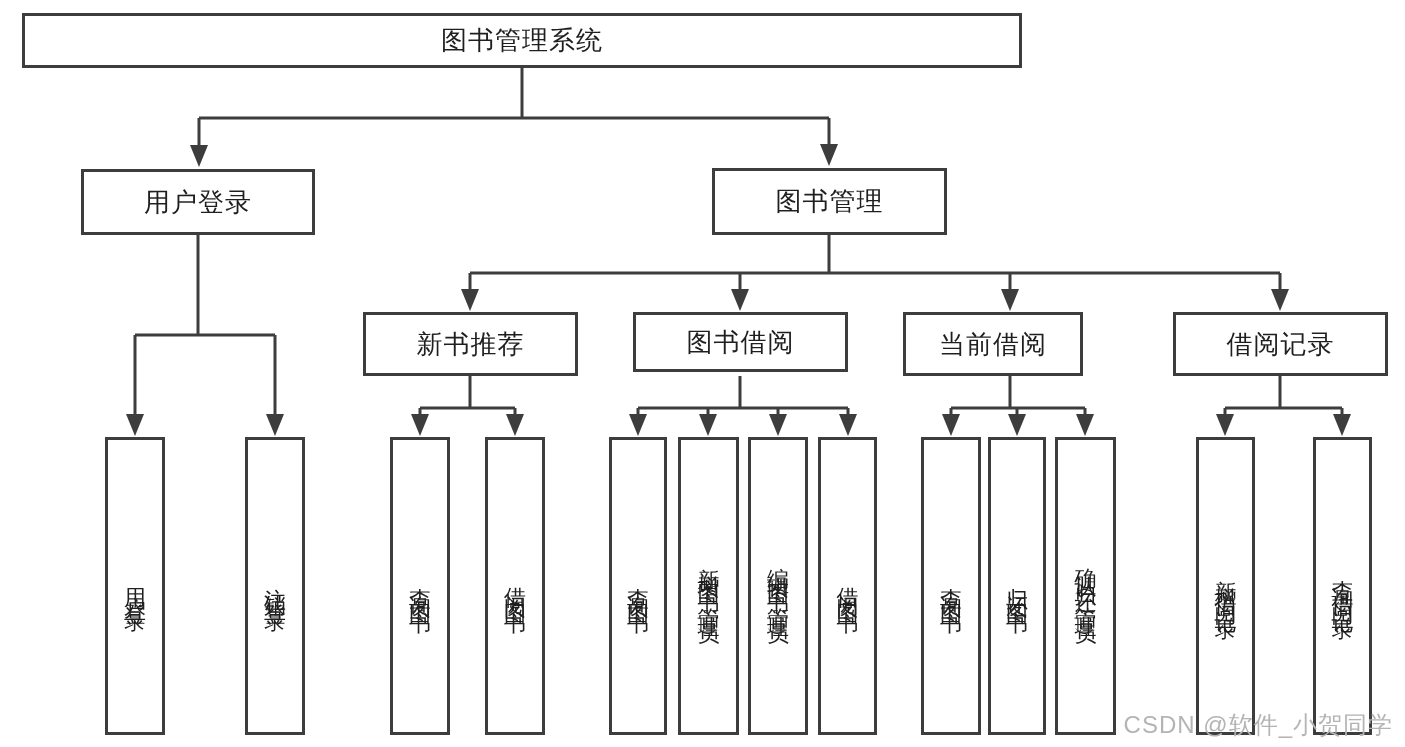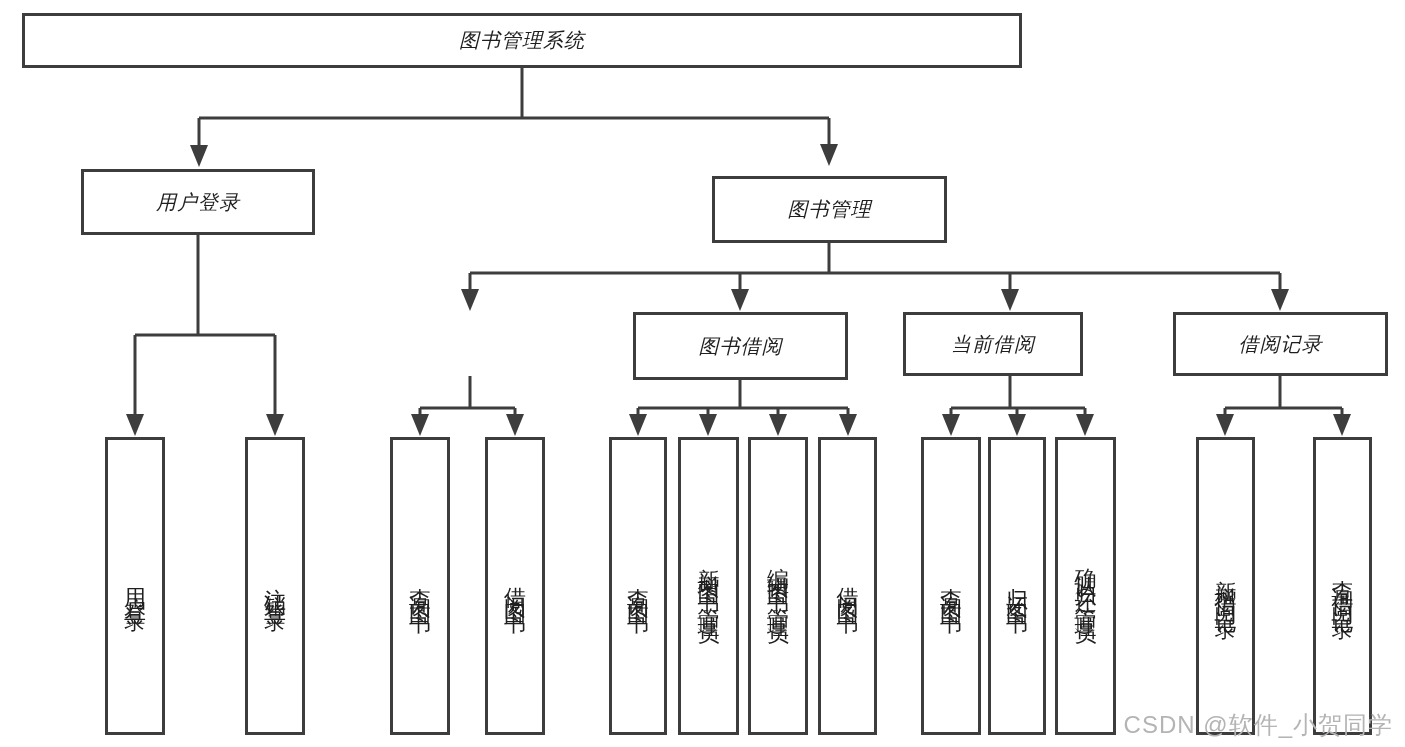--- a/index.html
+++ b/index.html
@@ -19,24 +19,23 @@
   }
   .connectors{position:absolute;left:0;top:0;width:1405px;height:747px;}
   .connectors path,.connectors line{stroke:var(--line);stroke-width:3;fill:none;}
   .connectors polygon{fill:var(--line);stroke:none;}
   .node{
     position:absolute;
     box-sizing:border-box;
     border:3px solid var(--line);
     background:var(--background);
     display:flex;align-items:center;justify-content:center;
-    font-size:20px;
+    font-size:26px;
     letter-spacing:1px;
     white-space:nowrap;
-    font-style:italic;
   }
   .leaf{
     position:absolute;
     box-sizing:border-box;
     border:3px solid var(--line);
     background:var(--background);
     display:flex;align-items:center;justify-content:center;
   }
   .vtext{
     writing-mode:vertical-rl;
@@ -134,25 +133,28 @@
     </g>
   </svg>
 
   <div class="node" style="left:22px;top:13px;width:1000px;height:55px">
     <span>图书管理系统</span>
   </div>
 
   <div class="node" style="left:81px;top:169px;width:234px;height:66px">
     <span>用户登录</span>
   </div>
-  <div class="node" style="left:712px;top:176px;width:235px;height:67px">
+  <div class="node" style="left:712px;top:168px;width:235px;height:67px">
     <span>图书管理</span>
   </div>
 
-  <div class="node" style="left:633px;top:312px;width:215px;height:68px">
+  <div class="node" style="left:363px;top:312px;width:215px;height:64px">
+    <span>新书推荐</span>
+  </div>
+  <div class="node" style="left:633px;top:312px;width:215px;height:60px">
     <span>图书借阅</span>
   </div>
   <div class="node" style="left:903px;top:312px;width:180px;height:64px">
     <span>当前借阅</span>
   </div>
   <div class="node" style="left:1173px;top:312px;width:215px;height:64px">
     <span>借阅记录</span>
   </div>
 
   <div class="leaf" style="left:105px;top:437px;width:60px;height:298px">

